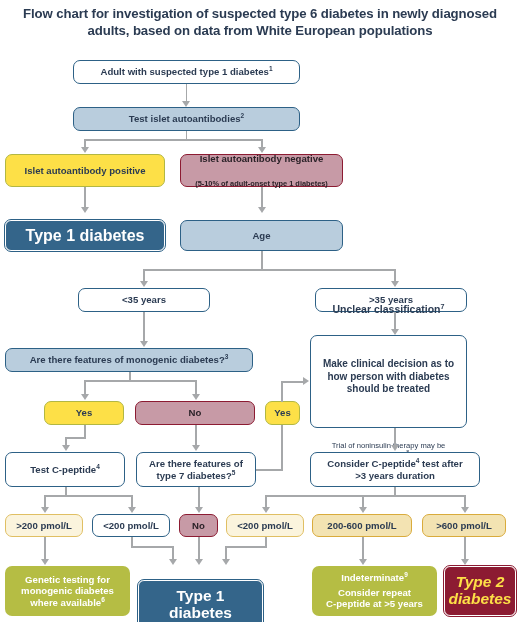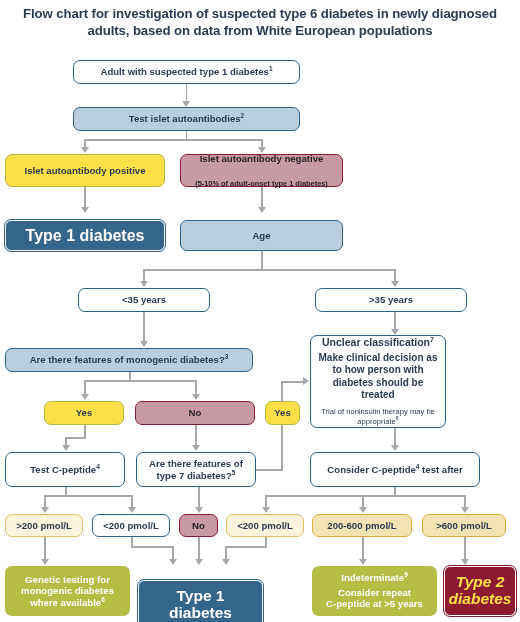--- a/index.html
+++ b/index.html
@@ -205,21 +205,21 @@
   </div>
 
   <div class="node n-white" style="left:315px;top:288px;width:152px;height:24px;">
     <span class="ln">&gt;35 years</span>
   </div>
 
   <div class="node n-lblue" style="left:5px;top:348px;width:248px;height:24px;">
     <span class="ln"><span>Are there features of monogenic diabetes?</span><sup>3</sup></span>
   </div>
 
-  <div class="node n-white" style="left:310px;top:335px;width:136px;height:93px;padding:0 6px;">
+  <div class="node n-white" style="left:310px;top:335px;width:157px;height:93px;padding:0 6px;gap:40px;">
     <span class="ln" style="font-size:10.5px;margin-bottom:3px;"><span>Unclear classification</span><sup>7</sup></span>
     <span class="ln" style="font-size:10px;line-height:1.25;">Make clinical decision as to how person with diabetes should be treated</span>
     <span class="sub2" style="margin-top:5px;"><span>Trial of noninsulin therapy may be appropriate</span><sup>8</sup></span>
   </div>
 
   <div class="node n-olivepale" style="left:44px;top:401px;width:80px;height:24px;">
     <span class="ln">Yes</span>
   </div>
 
   <div class="node n-mauve" style="left:135px;top:401px;width:120px;height:24px;">
@@ -234,20 +234,21 @@
     <span class="ln"><span>Test C-peptide</span><sup>4</sup></span>
   </div>
 
   <div class="node n-white" style="left:136px;top:452px;width:120px;height:35px;">
     <span class="ln">Are there features of</span>
     <span class="ln"><span>type 7 diabetes?</span><sup>5</sup></span>
   </div>
 
   <div class="node n-white" style="left:310px;top:452px;width:170px;height:35px;">
     <span class="ln"><span>Consider C-peptide</span><sup>4</sup><span> test after</span></span>
+    <span class="ln">&gt;3 years duration</span>
   </div>
 
   <div class="node n-cream" style="left:5px;top:514px;width:78px;height:23px;">
     <span class="ln">&gt;200 pmol/L</span>
   </div>
 
   <div class="node n-white" style="left:92px;top:514px;width:78px;height:23px;">
     <span class="ln">&lt;200 pmol/L</span>
   </div>
 

